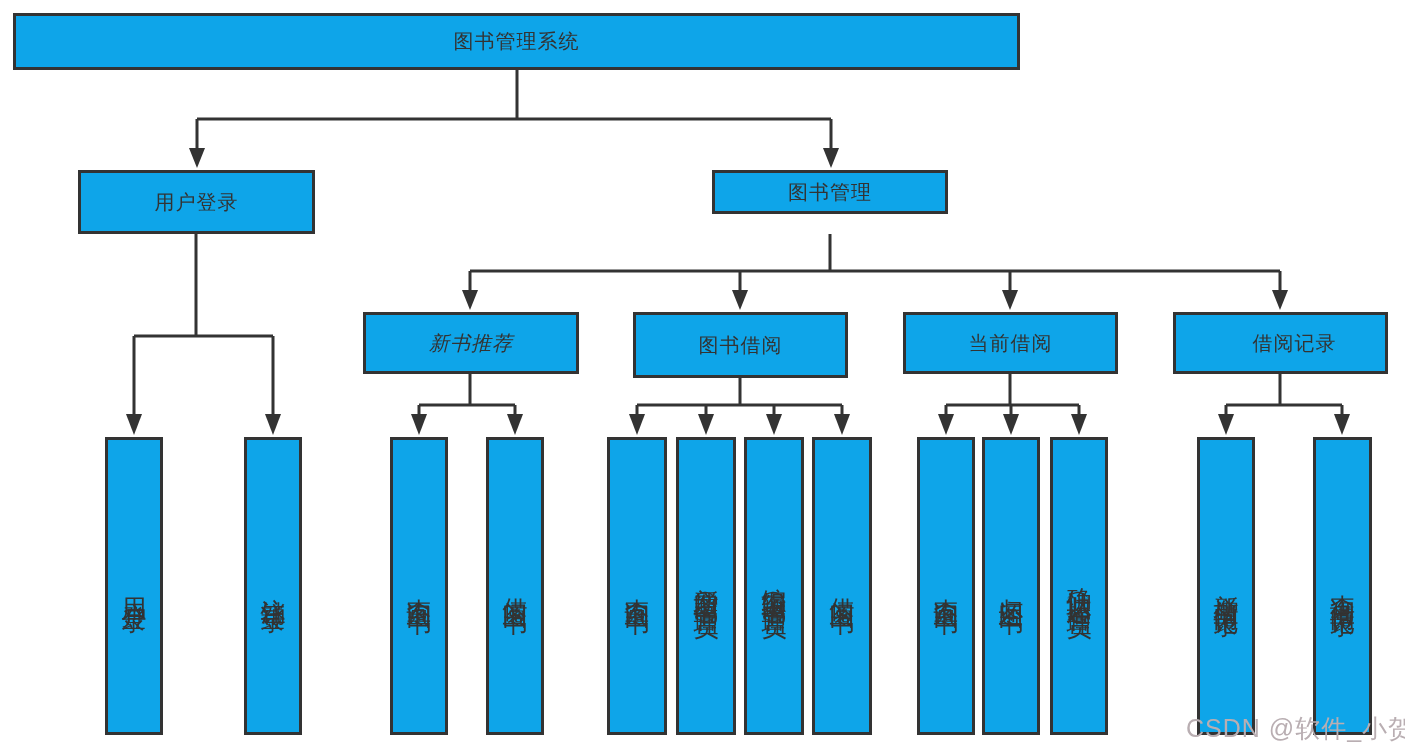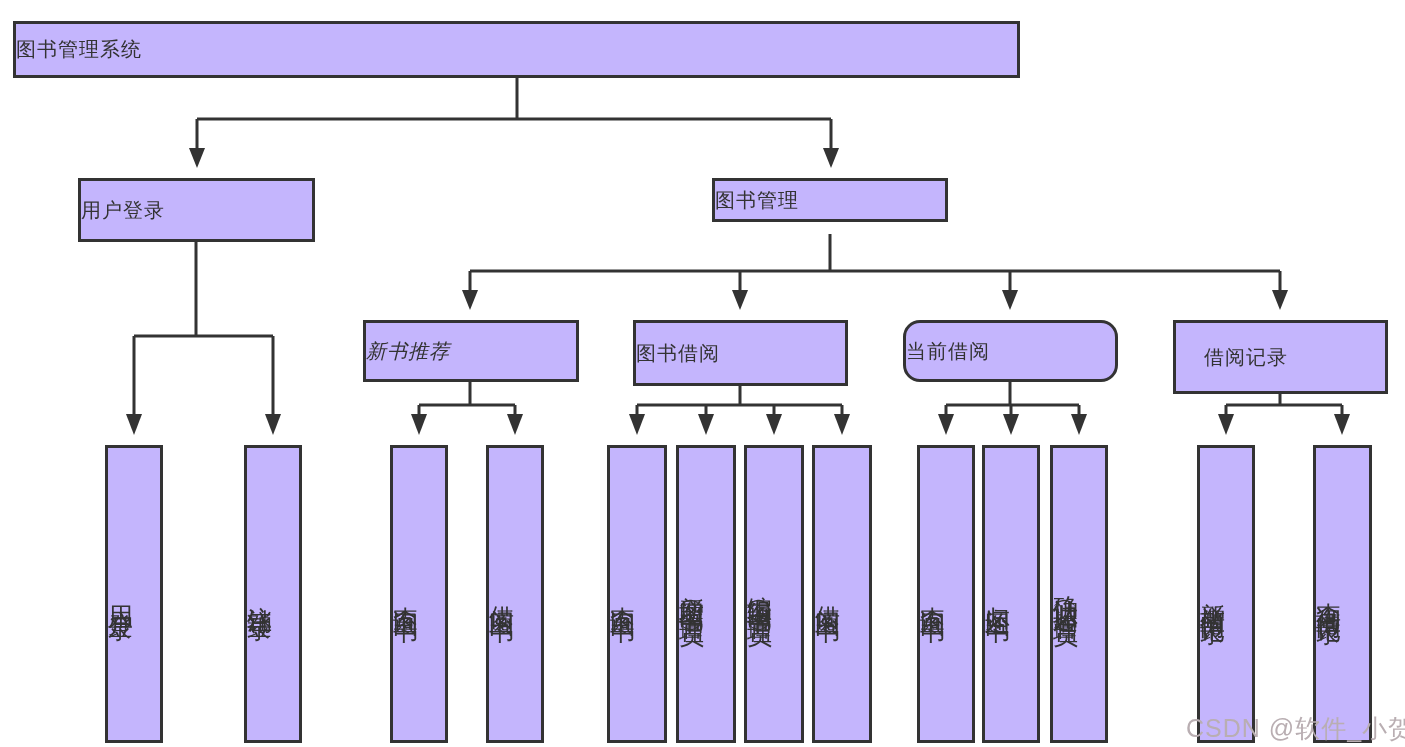--- a/index.html
+++ b/index.html
@@ -16,27 +16,26 @@
     font-family:"Liberation Sans",sans-serif;
     overflow:hidden;
   }
   .connectors{position:absolute;left:0;top:0;width:1405px;height:747px;}
   .connectors path{stroke:var(--line);stroke-width:3;fill:none;}
   .connectors polygon{fill:var(--line);stroke:none;}
   .node{
     position:absolute;
     box-sizing:border-box;
     border:3px solid var(--line);
-    background:#c4b5fd;
-    display:flex;align-items:center;
+    background:#0ea5e9;
+    display:flex;align-items:center;justify-content:center;
     color:var(--text);
     font-size:20px;
     letter-spacing:1px;
     white-space:nowrap;
-    margin-top:8px;
   }
   .vnode span{
     writing-mode:vertical-rl;
     text-orientation:mixed;
     font-size:25px;
     letter-spacing:4px;
     line-height:1;
   }
   .watermark{
     position:absolute;
@@ -101,24 +100,24 @@
   <div class="node" style="left:712px;top:170px;width:236px;height:44px;">
     <span>图书管理</span>
   </div>
 
   <div class="node" style="left:363px;top:312px;width:216px;height:62px;font-style:italic;">
     <span>新书推荐</span>
   </div>
   <div class="node" style="left:633px;top:312px;width:215px;height:66px;">
     <span>图书借阅</span>
   </div>
-  <div class="node" style="left:903px;top:312px;width:215px;height:62px;border-radius:17px;">
+  <div class="node" style="left:903px;top:312px;width:215px;height:62px;">
     <span>当前借阅</span>
   </div>
-  <div class="node" style="left:1173px;top:312px;width:215px;height:74px;padding-left:28px;">
+  <div class="node" style="left:1173px;top:312px;width:215px;height:62px;padding-left:28px;">
     <span>借阅记录</span>
   </div>
 
   <div class="node vnode" style="left:105px;top:437px;width:58px;height:298px;">
     <span>用户登录</span>
   </div>
   <div class="node vnode" style="left:244px;top:437px;width:58px;height:298px;">
     <span>注销登录</span>
   </div>
 

